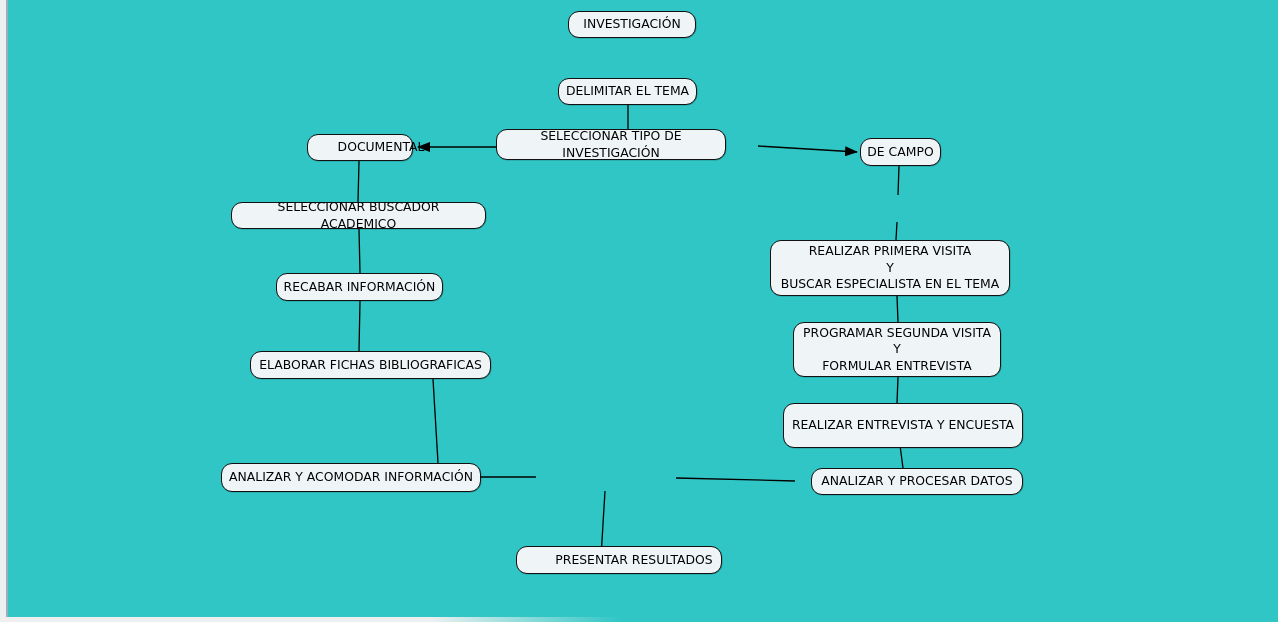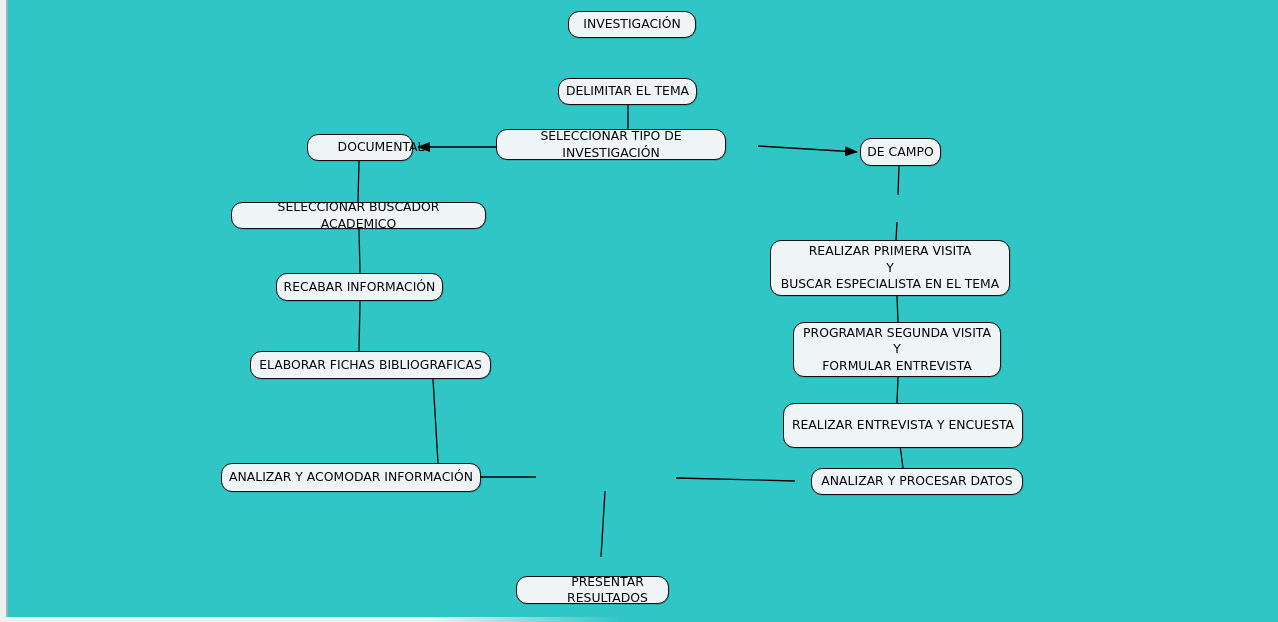--- a/index.html
+++ b/index.html
@@ -91,21 +91,21 @@
     </svg>
     <div class="node" style="left: 568px; top: 11px; width: 128px; height: 27px; text-align: center;">INVESTIGACIÓN</div>
     <div class="node" style="left: 558px; top: 78px; width: 139px; height: 27px;">DELIMITAR EL TEMA</div>
     <div class="node" style="left: 307px; top: 134px; width: 106px; height: 27px; padding-left: 48px;">DOCUMENTAL</div>
     <div class="node" style="left: 496px; top: 129px; width: 230px; height: 31px;">SELECCIONAR TIPO DE INVESTIGACIÓN</div>
     <div class="node" style="left: 860px; top: 138px; width: 81px; height: 28px;">DE CAMPO</div>
     <div class="node" style="left: 231px; top: 202px; width: 255px; height: 27px;">SELECCIONAR BUSCADOR ACADEMICO</div>
     <div class="node" style="left: 276px; top: 273px; width: 167px; height: 28px;">RECABAR INFORMACIÓN</div>
     <div class="node" style="left: 238px; top: 351px; width: 241px; height: 28px; margin-left: 12px;">ELABORAR FICHAS BIBLIOGRAFICAS</div>
     <div class="node" style="left: 221px; top: 463px; width: 260px; height: 29px;">ANALIZAR Y ACOMODAR INFORMACIÓN</div>
-    <div class="node" style="left: 516px; top: 576px; width: 153px; height: 28px; padding-left: 36px;">PRESENTAR RESULTADOS</div>
+    <div class="node" style="left: 516px; top: 546px; width: 206px; height: 28px; padding-left: 36px;">PRESENTAR RESULTADOS</div>
     <div class="node" style="left: 770px; top: 240px; width: 240px; height: 56px;">REALIZAR PRIMERA VISITA
 Y
 BUSCAR ESPECIALISTA EN EL TEMA</div>
     <div class="node" style="left: 793px; top: 322px; width: 208px; height: 55px;">PROGRAMAR SEGUNDA VISITA
 Y
 FORMULAR ENTREVISTA</div>
     <div class="node" style="left: 783px; top: 403px; width: 240px; height: 45px;">REALIZAR ENTREVISTA Y ENCUESTA</div>
     <div class="node" style="left: 795px; top: 468px; width: 212px; height: 27px; margin-left: 16px;">ANALIZAR Y PROCESAR DATOS</div>
   </div>
 

